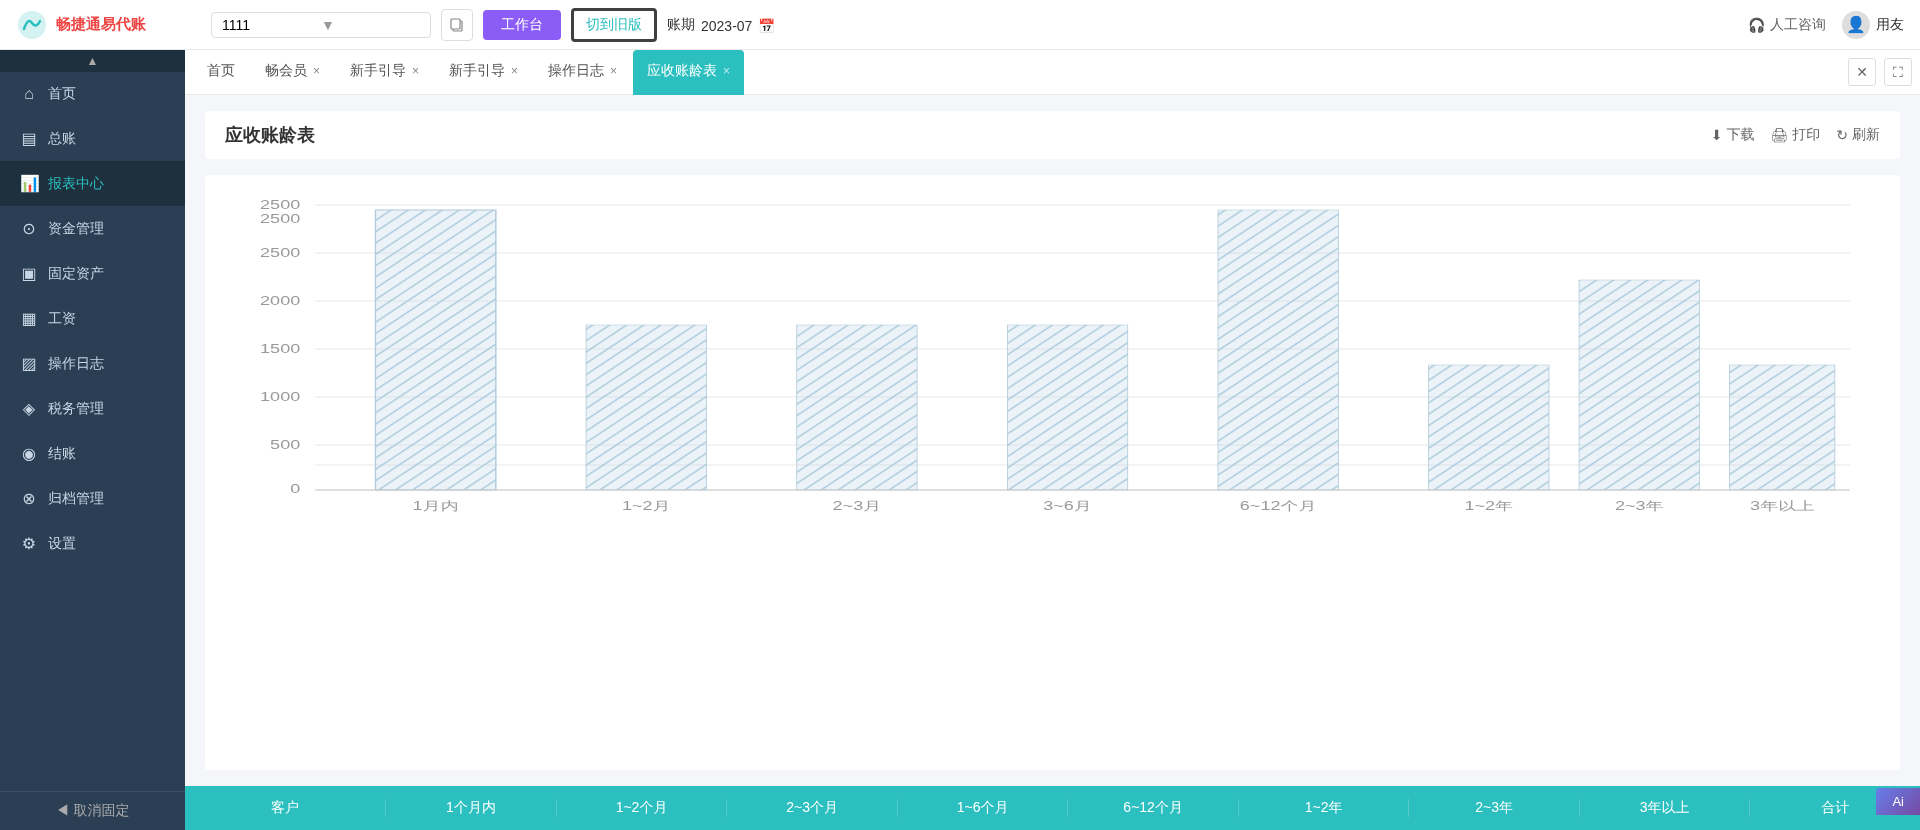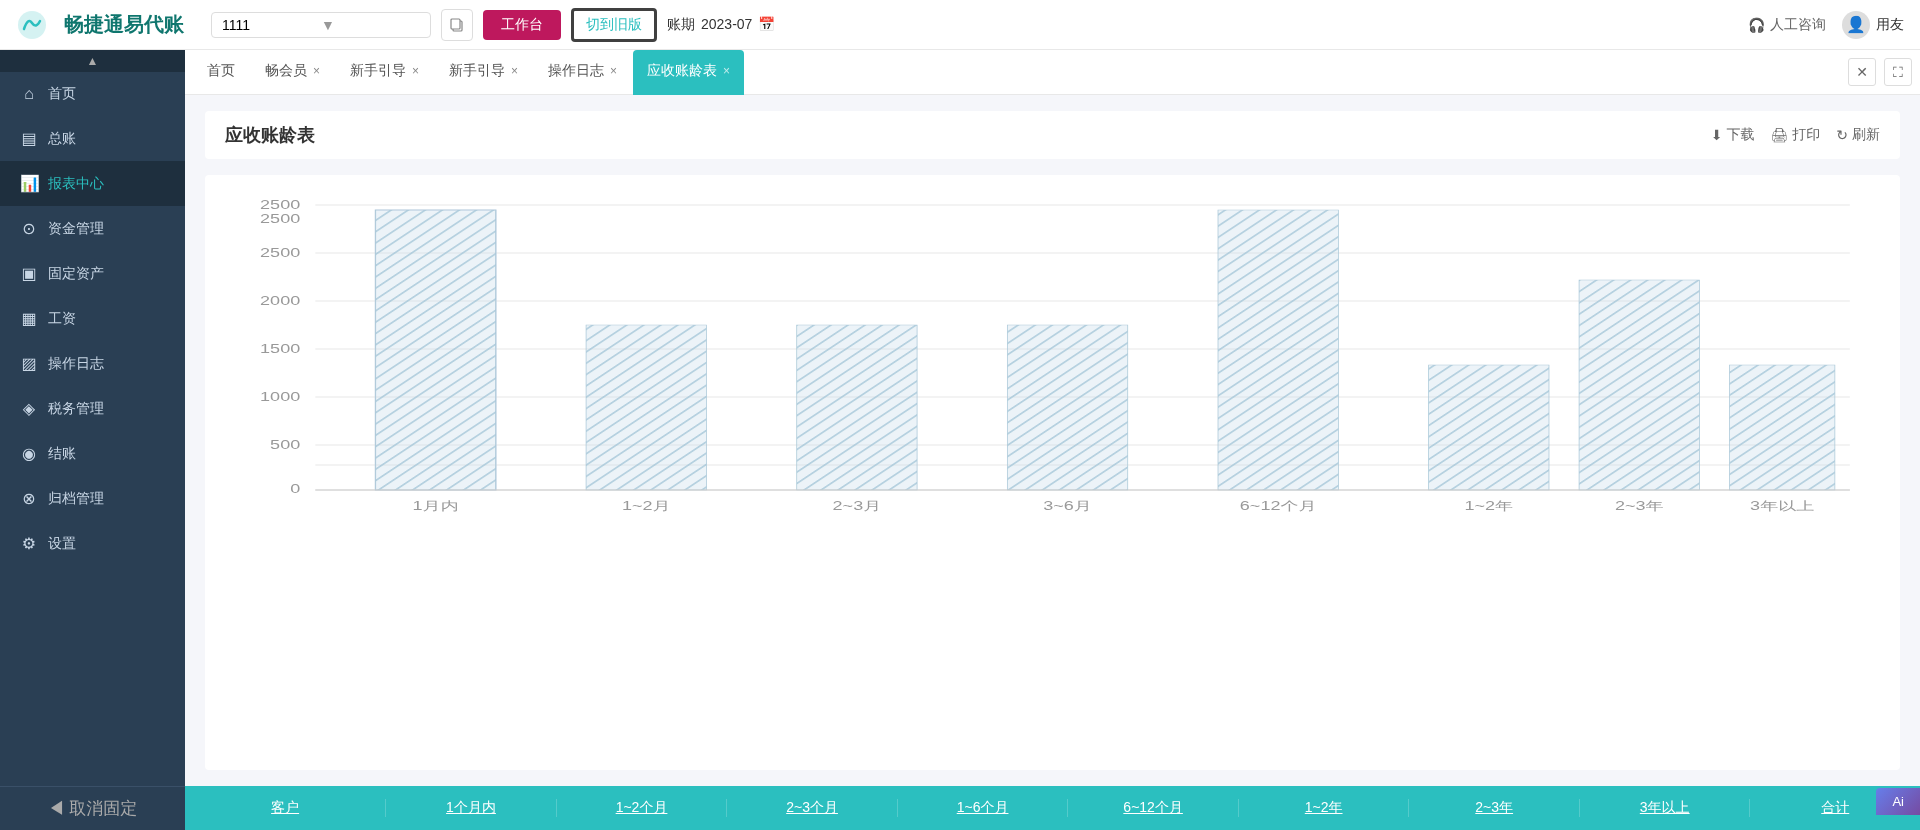--- a/index.html
+++ b/index.html
@@ -21,24 +21,23 @@
       display: flex;
       align-items: center;
       gap: 8px;
       flex-shrink: 0;
     }
     .logo-icon {
       width: 32px;
       height: 32px;
     }
     .logo-text {
-      color: #0f766e;
-      font-size: 20px;
+      color: #ef4444;
+      font-size: 15px;
       font-weight: bold;
-      margin-left: 8px;
     }
     .account-selector {
       display: flex;
       align-items: center;
       border: 1px solid #ddd;
       border-radius: 4px;
       padding: 4px 10px;
       min-width: 220px;
       cursor: pointer;
       background: #fff;
@@ -51,40 +50,40 @@
       height: 32px;
       display: flex;
       align-items: center;
       justify-content: center;
       border: 1px solid #ddd;
       border-radius: 4px;
       cursor: pointer;
       color: #666;
     }
     .workbench-btn {
-      background: #be185d;
+      background: #8b5cf6;
       color: #fff;
       border: none;
       border-radius: 4px;
       padding: 6px 18px;
       cursor: pointer;
       font-size: 14px;
     }
     .switch-old-btn {
       border: 3px solid #404040;
       color: #2bbfbf;
       background: #fff;
       border-radius: 4px;
       padding: 5px 12px;
       cursor: pointer;
       font-size: 14px;
     }
     .period-area {
       display: flex;
-      align-items: flex-start;
+      align-items: flex-end;
       gap: 6px;
       color: #333;
       font-size: 14px;
     }
     .period-cal-icon { color: #2bbfbf; cursor: pointer; }
     .header-right {
       margin-left: auto;
       display: flex;
       align-items: center;
       gap: 16px;
@@ -153,21 +152,21 @@
       font-size: 12px;
     }
     .cancel-fixed-btn {
       display: flex;
       align-items: center;
       justify-content: center;
       gap: 4px;
       padding: 10px;
       color: #aaa;
       cursor: pointer;
-      font-size: 17px;
+      font-size: 14px;
       border-top: 1px solid #3a5068;
       margin-top: auto;
     }
 
     
     .content-area {
       flex: 1;
       display: flex;
       flex-direction: column;
       overflow: hidden;
@@ -290,21 +289,20 @@
       height: 44px;
       flex-shrink: 0;
       color: #fff;
       font-size: 14px;
     }
     .table-header-cell {
       flex: 1;
       text-align: center;
       padding: 0 8px;
       border-right: 1px solid rgba(255,255,255,0.2);
-      text-decoration: underline;
     }
     .table-header-cell:first-child { flex: 1.2; }
     .table-header-cell:last-child { border-right: none; }
 
     
     .ai-badge {
       position: fixed;
       bottom: 15px;
       right: 0;
       background: linear-gradient(135deg, #667eea, #764ba2);

